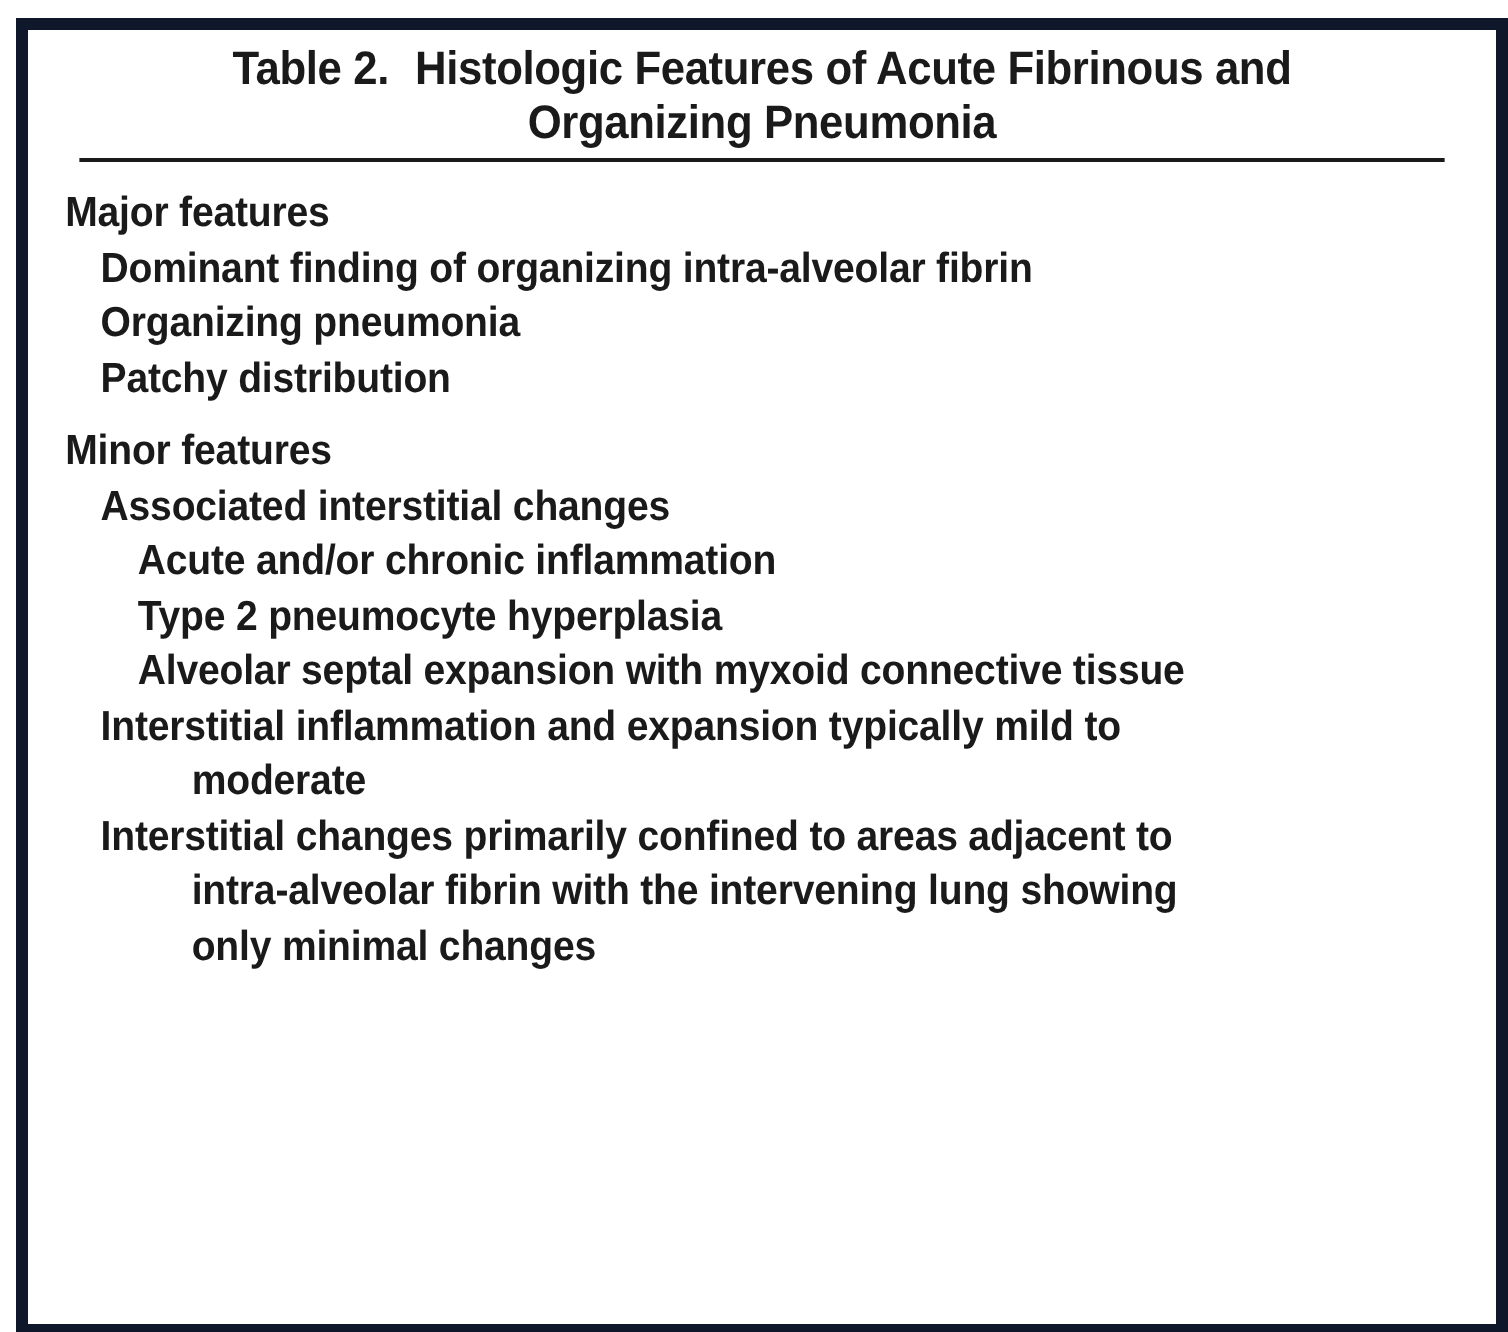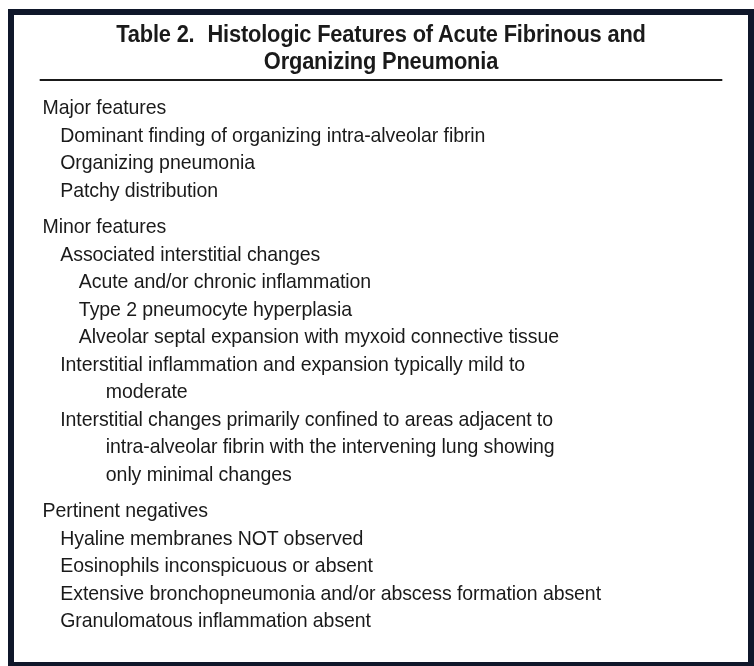--- a/index.html
+++ b/index.html
@@ -5,22 +5,22 @@
     html, body { margin: 0; padding: 0; background: #ffffff; }
     body { width: 754px; height: 666px; position: relative; overflow: hidden;
            font-family: "Liberation Sans", sans-serif; color: #1a1a1a; }
     .table-box { position: absolute; left: 8px; top: 9px; width: 734px; height: 647px;
                  border: 6px solid #0f172a; }
     .table-title { height: 66px; border-bottom: 2px solid #1a1a1a; text-align: center;
                    font-weight: bold; font-size: 23.5px; line-height: 27px; padding-top: 6px;
                    box-sizing: border-box; letter-spacing: -0.2px; transform: scaleX(0.93);
                    transform-origin: center top; }
     .table-title .num { margin-right: 14px; }
-    .table-body { padding: 12px 0 0 10px; font-size: 21px; line-height: 27.5px;
-                  letter-spacing: -0.1px; }
+    .table-body { padding: 12px 0 0 0; font-size: 21px; line-height: 27.5px;
+                  letter-spacing: -0.1px; font-weight: bold; }
     .section { margin-bottom: 9px; }
     .row { white-space: nowrap; transform: scaleX(0.93); transform-origin: left top; }
     .lvl0 { padding-left: 20px; }
     .lvl1 { padding-left: 39px; }
     .lvl2 { padding-left: 59px; }
     .wrap { padding-left: 88px; }
   </style>
 </head>
 <body>
 
@@ -44,21 +44,14 @@
       <div class="row lvl2">Acute and/or chronic inflammation</div>
       <div class="row lvl2">Type 2 pneumocyte hyperplasia</div>
       <div class="row lvl2">Alveolar septal expansion with myxoid connective tissue</div>
       <div class="row lvl1">Interstitial inflammation and expansion typically mild to</div>
       <div class="row wrap">moderate</div>
       <div class="row lvl1">Interstitial changes primarily confined to areas adjacent to</div>
       <div class="row wrap">intra-alveolar fibrin with the intervening lung showing</div>
       <div class="row wrap">only minimal changes</div>
     </div>
 
-    <div class="section">
-      <div class="row lvl0">Pertinent negatives</div>
-      <div class="row lvl1">Hyaline membranes NOT observed</div>
-      <div class="row lvl1">Eosinophils inconspicuous or absent</div>
-      <div class="row lvl1">Extensive bronchopneumonia and/or abscess formation absent</div>
-      <div class="row lvl1">Granulomatous inflammation absent</div>
-    </div>
   </div>
 </div>
 
 </body></html>

